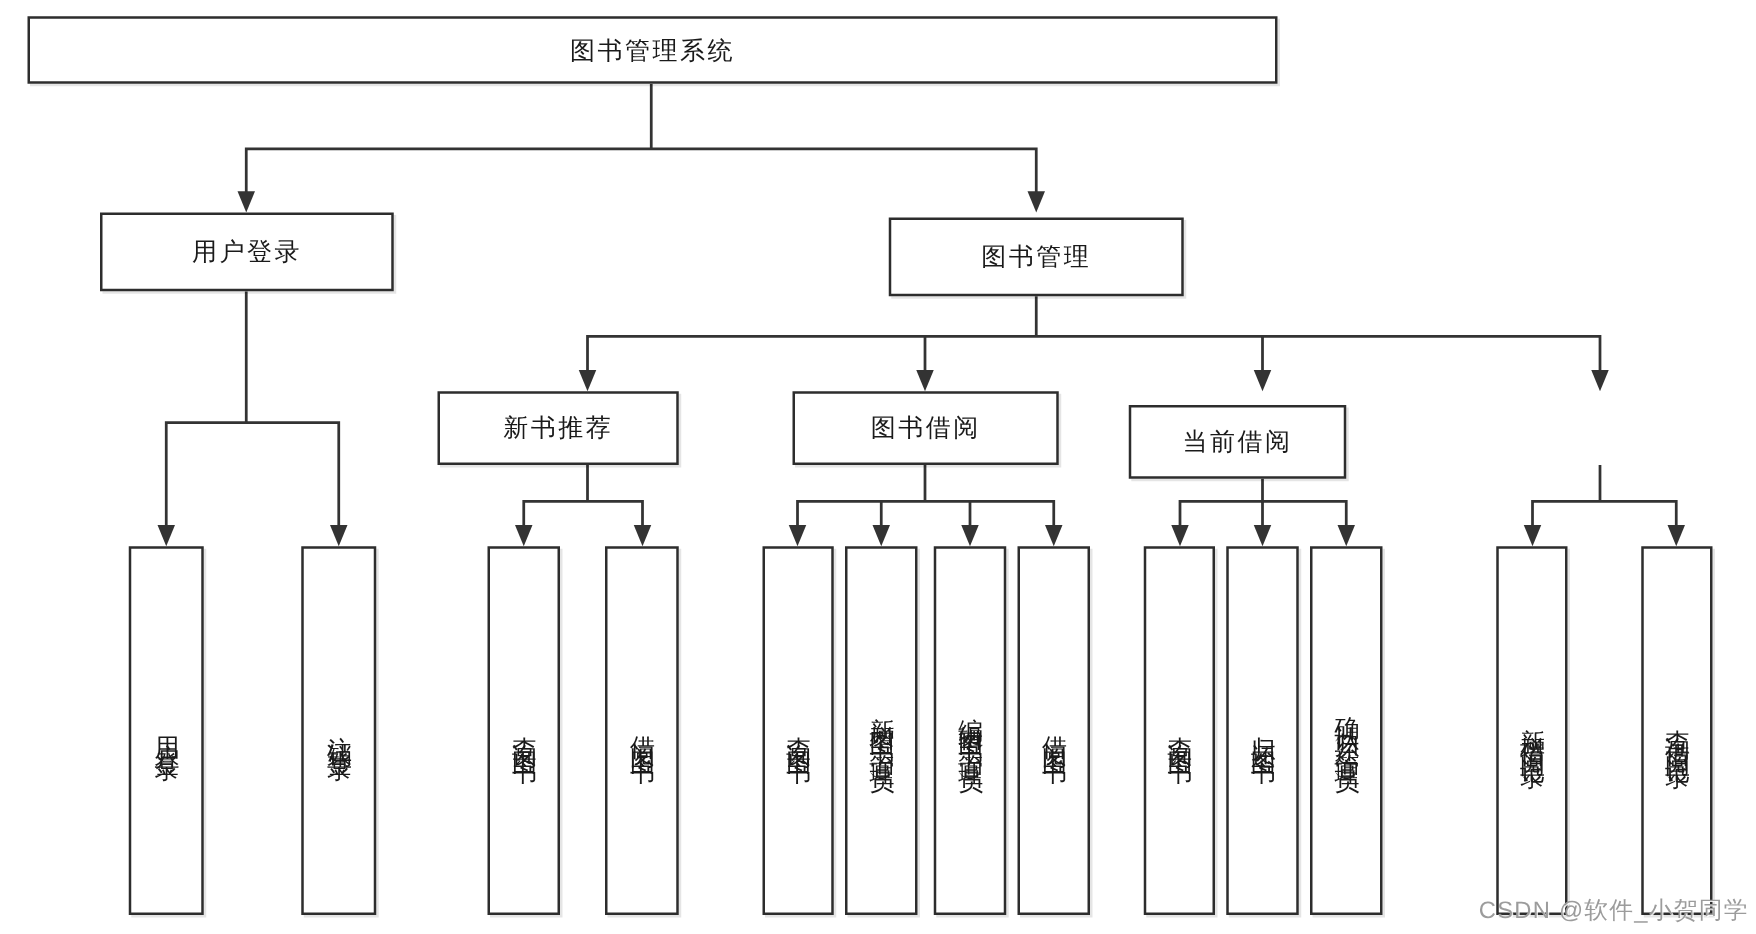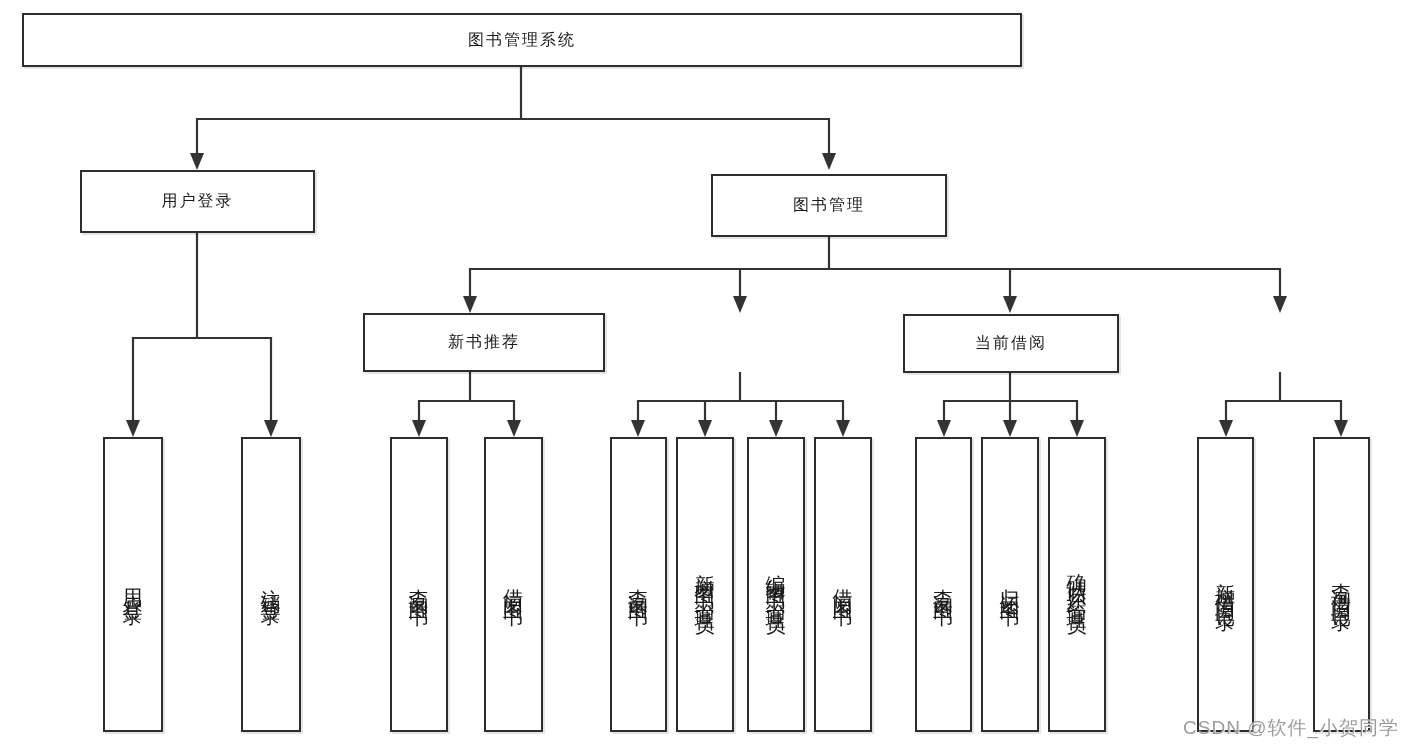--- a/index.html
+++ b/index.html
@@ -14,21 +14,21 @@
   .node{
     position:absolute;
     box-sizing:border-box;
     border:2px solid #2d2d2d;
     background:#ffffff;
     display:flex;align-items:center;justify-content:center;
     color:#1a1a1a;
     box-shadow:2px 2px 0 rgba(0,0,0,0.10);
   }
   .hbox span{
-    font-size:16px;
+    font-size:20px;
     letter-spacing:2px;
     white-space:nowrap;
   }
   .vbox span{
     writing-mode:vertical-rl;
     text-orientation:mixed;
     font-size:20px;
     letter-spacing:6px;
     line-height:1.1;
   }
@@ -96,24 +96,27 @@
     <span>图书管理系统</span>
   </div>
 
   <div class="node hbox" style="left:80px;top:170px;width:235px;height:63px">
     <span>用户登录</span>
   </div>
   <div class="node hbox" style="left:711px;top:174px;width:236px;height:63px">
     <span>图书管理</span>
   </div>
 
-  <div class="node hbox" style="left:363px;top:313px;width:242px;height:59px">
+  <div class="node hbox" style="left:350px;top:313px;width:193px;height:59px">
     <span>新书推荐</span>
   </div>
-  <div class="node hbox" style="left:903px;top:314px;width:216px;height:59px">
+  <div class="node hbox" style="left:634px;top:313px;width:213px;height:59px">
+    <span>图书借阅</span>
+  </div>
+  <div class="node hbox" style="left:903px;top:324px;width:174px;height:59px">
     <span>当前借阅</span>
   </div>
 
   <div class="node vbox" style="left:103px;top:437px;width:60px;height:295px">
     <span>用户登录</span>
   </div>
   <div class="node vbox" style="left:241px;top:437px;width:60px;height:295px">
     <span>注销登录</span>
   </div>
 

